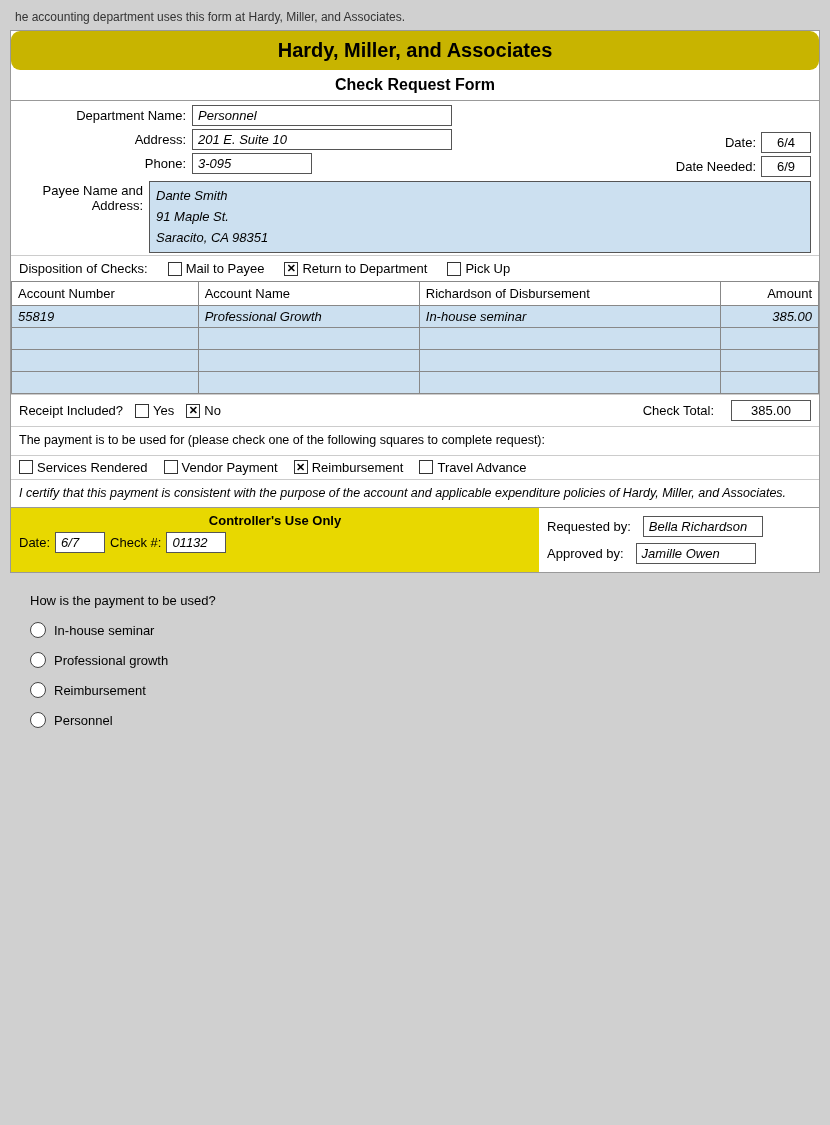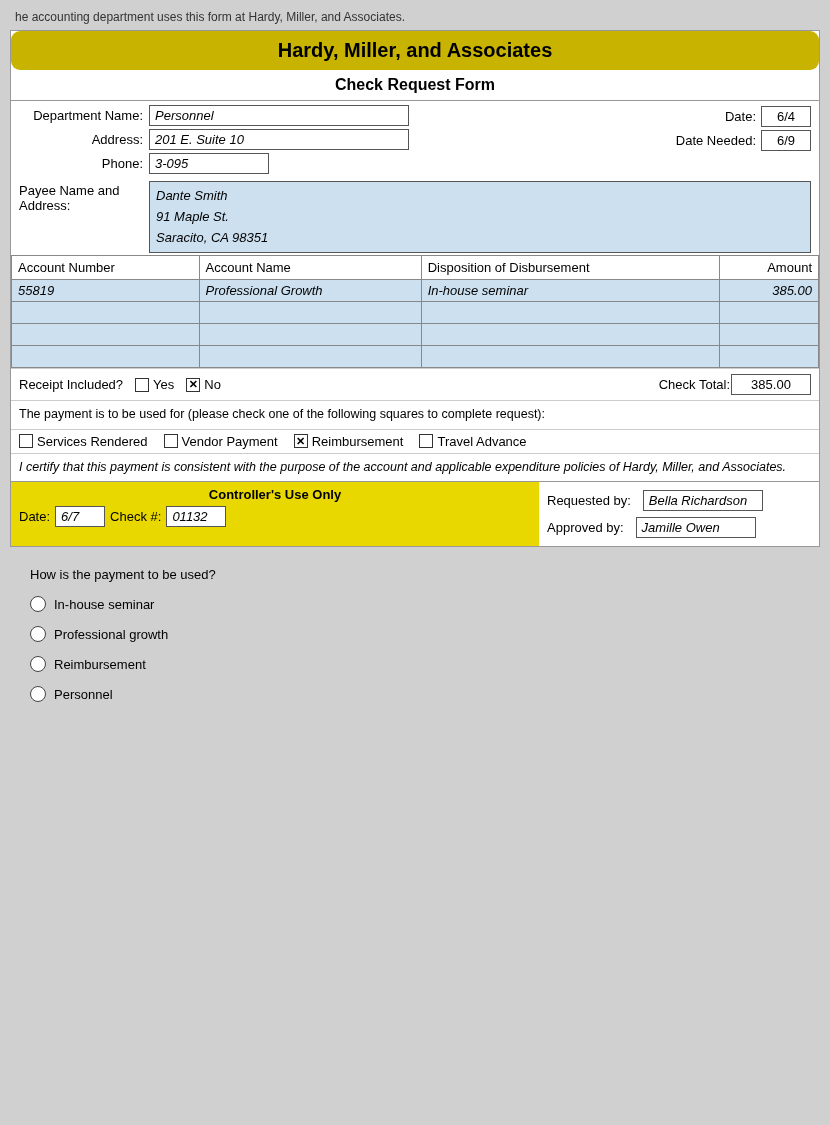--- a/index.html
+++ b/index.html
@@ -37,21 +37,22 @@
       text-align: center;
       font-size: 16px;
       font-weight: bold;
       padding: 6px 4px;
       border-bottom: 1px solid #999;
     }
     
     .info-section {
       display: flex;
       padding: 4px 8px 2px 8px;
-      align-items: flex-start;
+      align-items: flex-end;
+      margin-left: 43px;
     }
     .info-left {
       flex: 1;
     }
     .info-right {
       width: 220px;
       display: flex;
       flex-direction: column;
       gap: 3px;
       padding-top: 1px;
@@ -93,20 +94,21 @@
     .right-label {
       padding-right: 5px;
     }
     
     .payee-section {
       padding: 2px 8px;
       display: flex;
       align-items: flex-start;
     }
     .payee-label {
+      text-align: right;
       padding-right: 6px;
       font-size: 13px;
       min-width: 130px;
       padding-top: 2px;
     }
     .payee-box {
       border: 1px solid #555;
       padding: 4px 6px;
       font-style: italic;
       font-size: 13px;
@@ -172,21 +174,21 @@
       align-items: center;
       padding: 5px 8px;
       border-top: 1px solid #ccc;
       font-size: 13px;
       gap: 12px;
     }
     .check-total {
       margin-left: auto;
       display: flex;
       align-items: center;
-      gap: 1px;
+      gap: 17px;
     }
     
     .payment-text {
       padding: 5px 8px;
       border-top: 1px solid #ccc;
       font-size: 12.5px;
       line-height: 1.4;
     }
     
     .services-row {
@@ -314,28 +316,43 @@
     </div>
   </div>
 
   <div class="payee-section">
     <span class="payee-label">Payee Name and<br>Address:</span>
     <div class="payee-box">
       Dante Smith<br>91 Maple St.<br>Saracito, CA 98351
     </div>
   </div>
 
+  <div class="disposition-row">
+    <span>Disposition of Checks:</span>
+    <div class="checkbox-item">
+      <div class="checkbox-sq"></div>
+      <span>Mail to Payee</span>
+    </div>
+    <div class="checkbox-item">
+      <div class="checkbox-sq checked"></div>
+      <span>Return to Department</span>
+    </div>
+    <div class="checkbox-item">
+      <div class="checkbox-sq"></div>
+      <span>Pick Up</span>
+    </div>
+  </div>
 
   <div>
     <table class="data-table">
       <thead>
         <tr>
           <th>Account Number</th>
           <th>Account Name</th>
-          <th>Disposition of Disbursement</th>
+          <th>Richardson of Disbursement</th>
           <th style="text-align:right;">Amount</th>
         </tr>
       </thead>
       <tbody id="table-body">
       <tr>
             <td>55819</td>
             <td>Professional Growth</td>
             <td>In-house seminar</td>
             <td class="amount-col">385.00</td>
           </tr>

